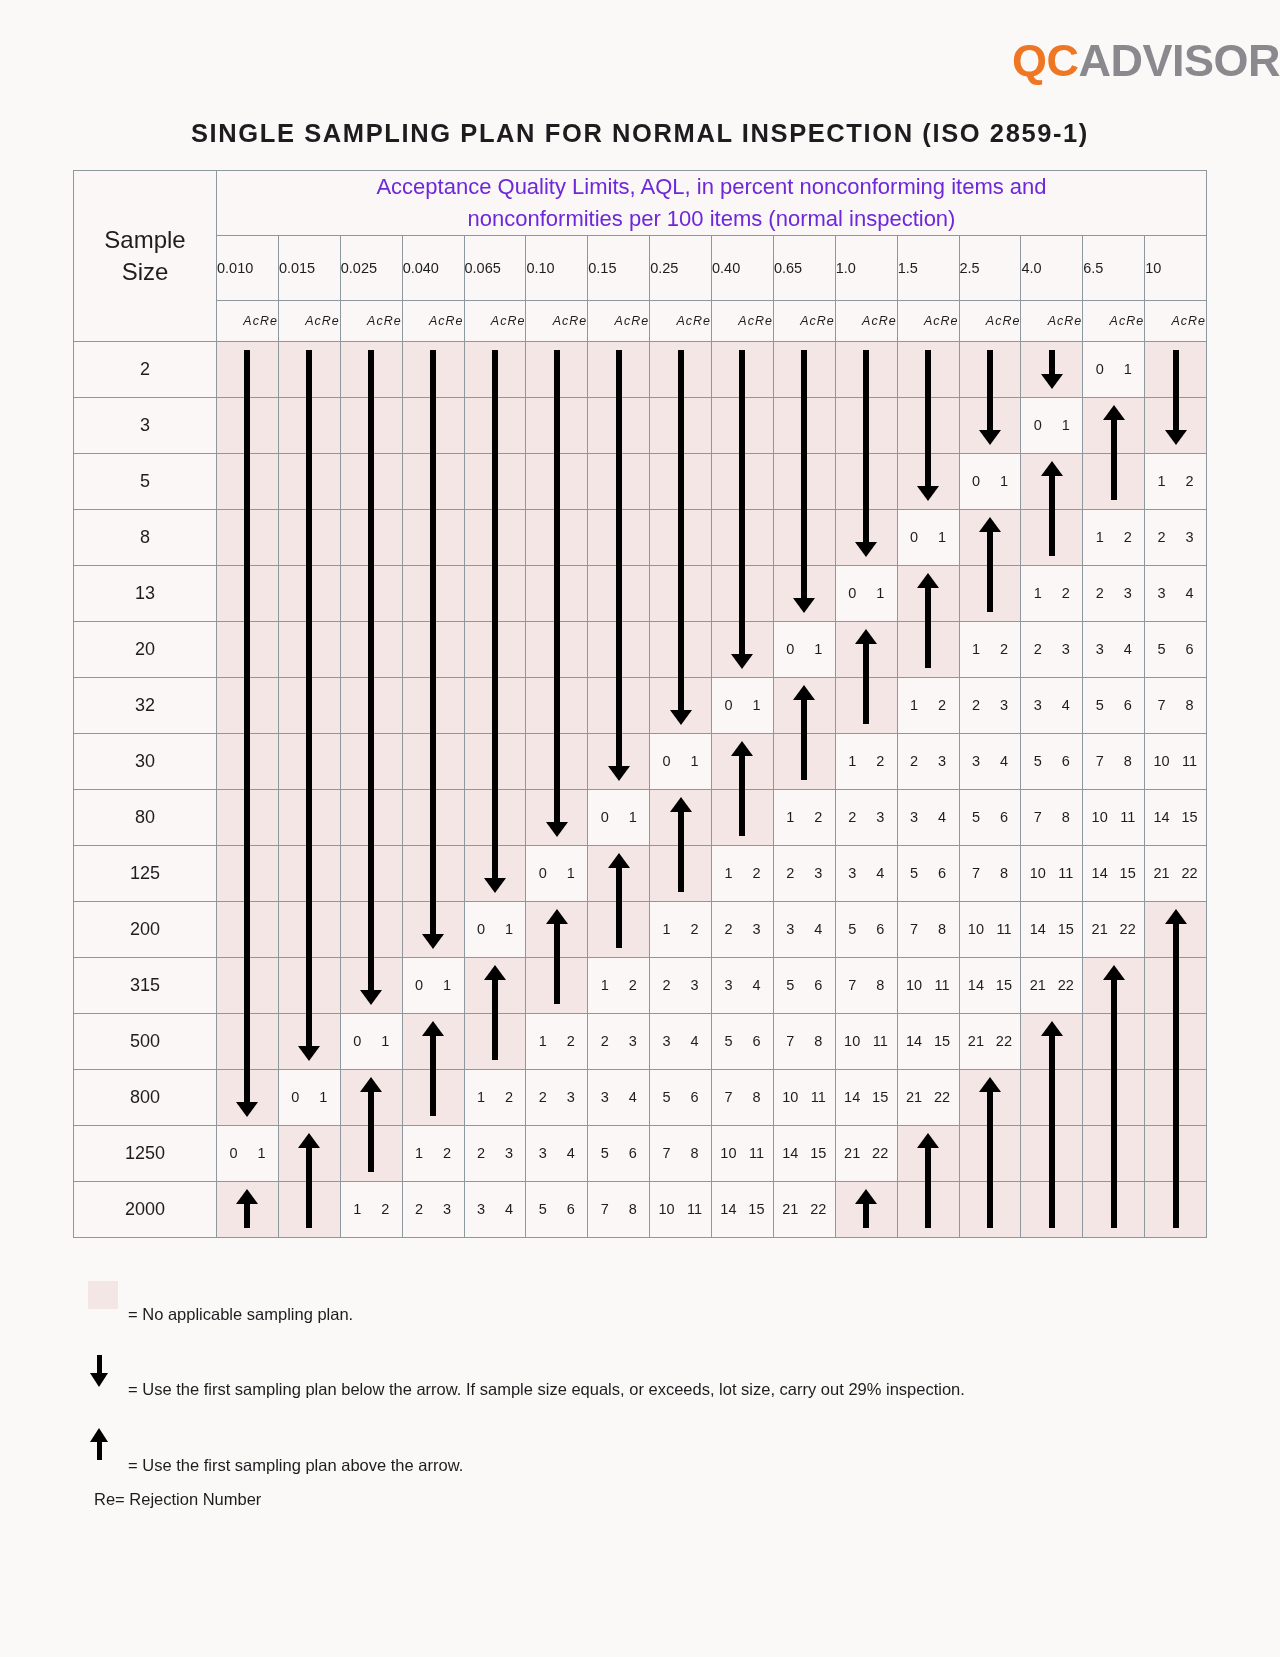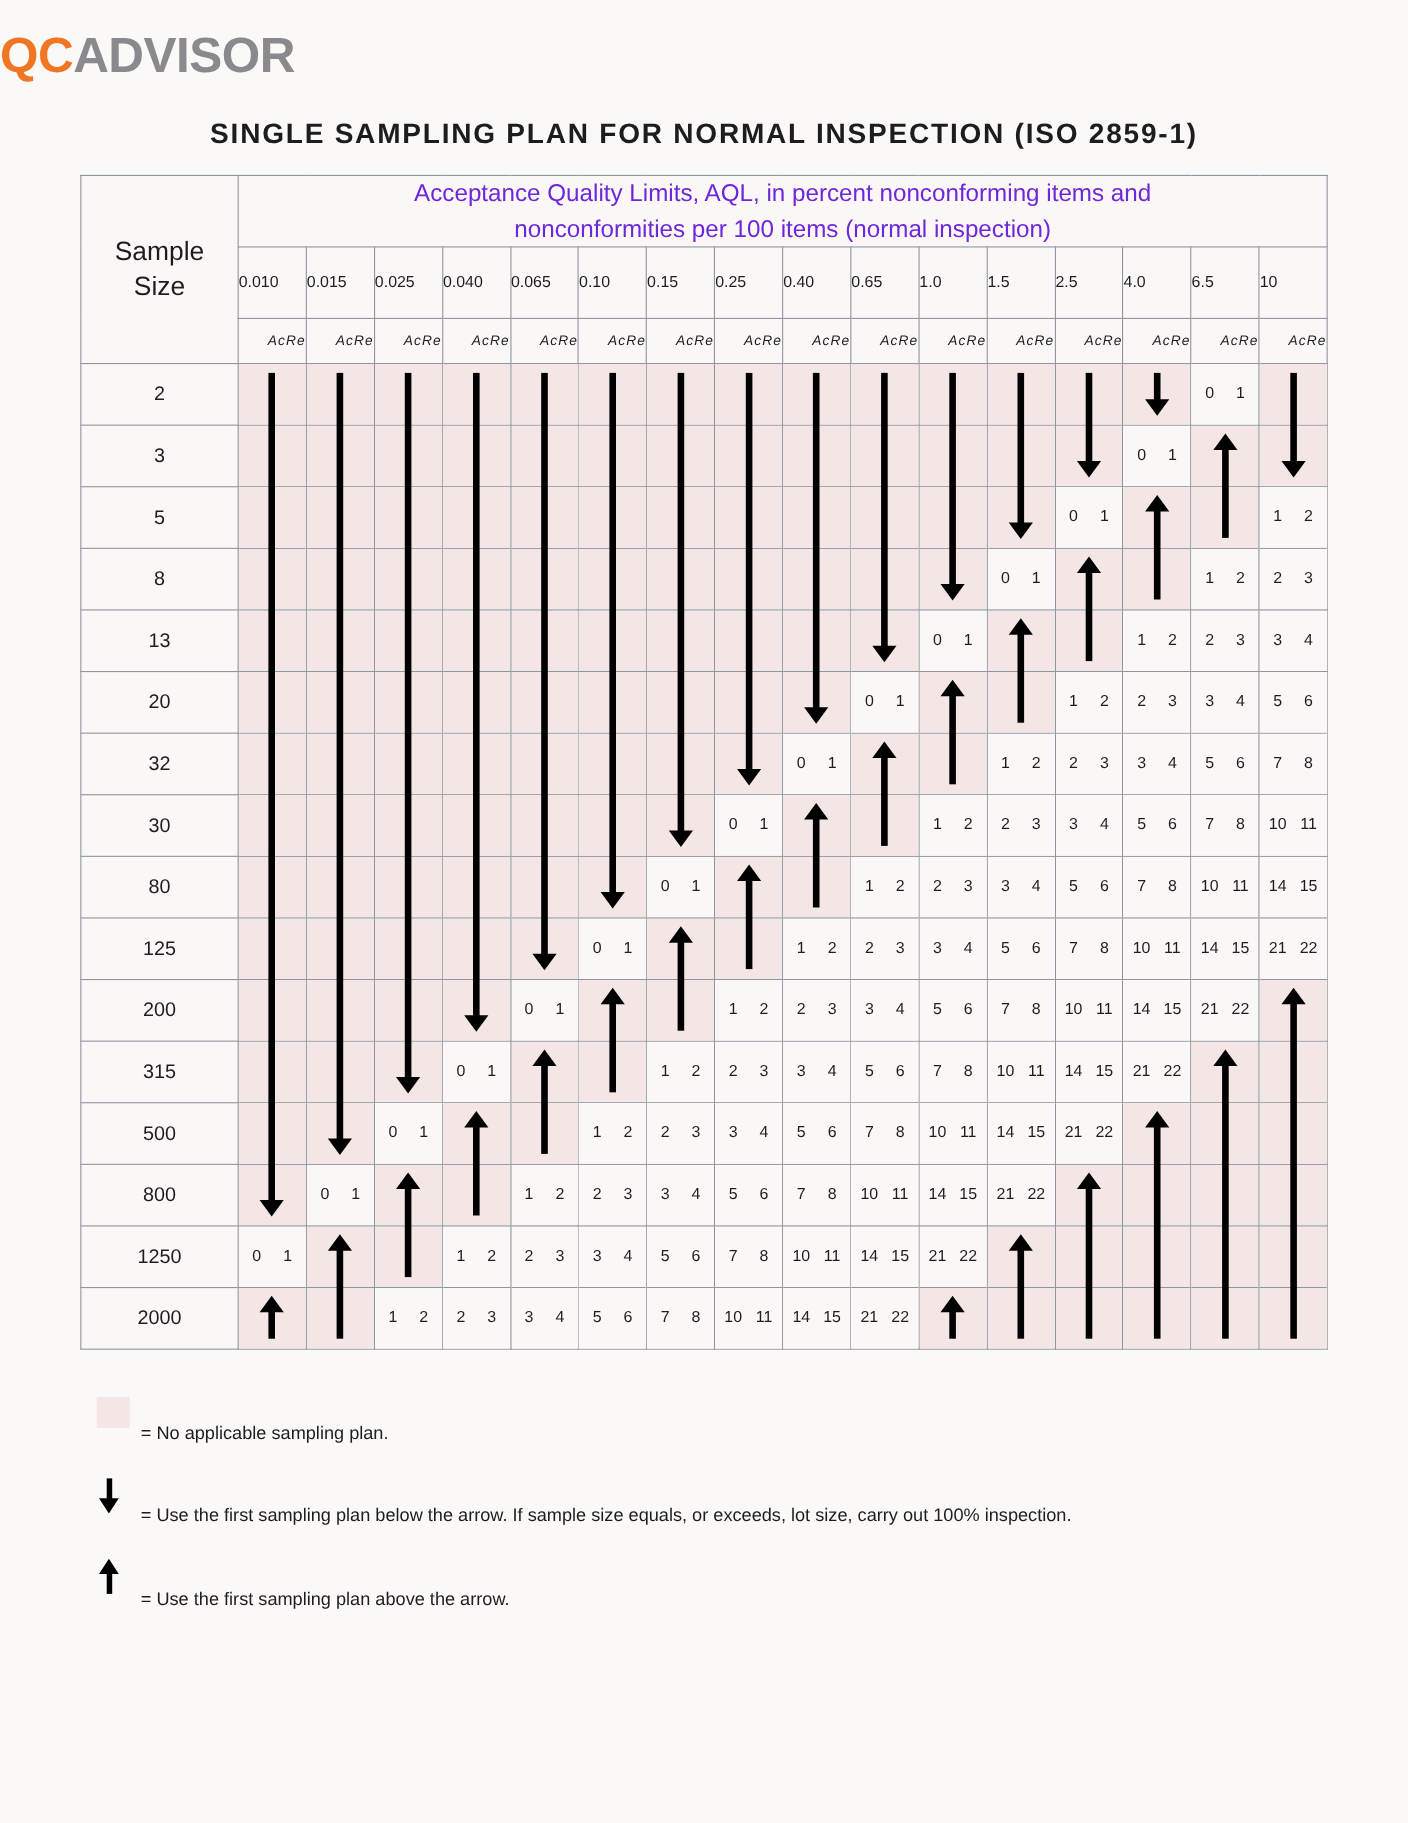--- a/index.html
+++ b/index.html
@@ -16,22 +16,22 @@
   }
   .page {
     position: relative;
     width: 1280px;
     height: 1657px;
     box-sizing: border-box;
   }
 
   
   .brand {
-    text-align: left;
-    padding-top: 27px;
+    text-align: right;
+    padding-top: 38px;
     font-size: 45px;
     font-weight: bold;
     letter-spacing: -0.5px;
     line-height: 1;
   }
   .brand .qc { color: #ef7622; }
   .brand .advisor { color: #8a8a8e; }
 
   
   .doc-title {
@@ -746,26 +746,27 @@
       </div>
       <div class="ltext">= No applicable sampling plan.</div>
     </div>
     <div class="lrow">
       <div class="lkey">
         <div class="mini down">
           <div class="ms"></div>
             <div class="mh"></div>
         </div>
       </div>
-      <div class="ltext">= Use the first sampling plan below the arrow. If sample size equals, or exceeds, lot size, carry out 100% inspection.</div>
+      <div class="ltext">= Use the first sampling plan below the arrow. If sample size equals, or exceeds, lot size, carry out 29% inspection.</div>
     </div>
     <div class="lrow">
       <div class="lkey">
         <div class="mini up">
           <div class="ms"></div>
             <div class="mh"></div>
         </div>
       </div>
       <div class="ltext">= Use the first sampling plan above the arrow.</div>
     </div>
+    <div class="defrow">Re= Rejection Number</div>
   </div>
 
 </div>
 
 </body></html>

